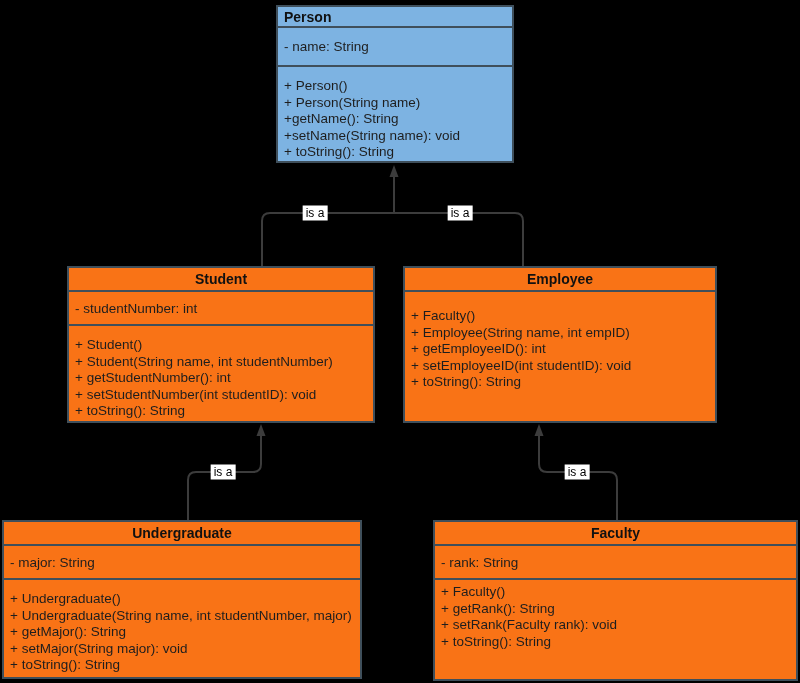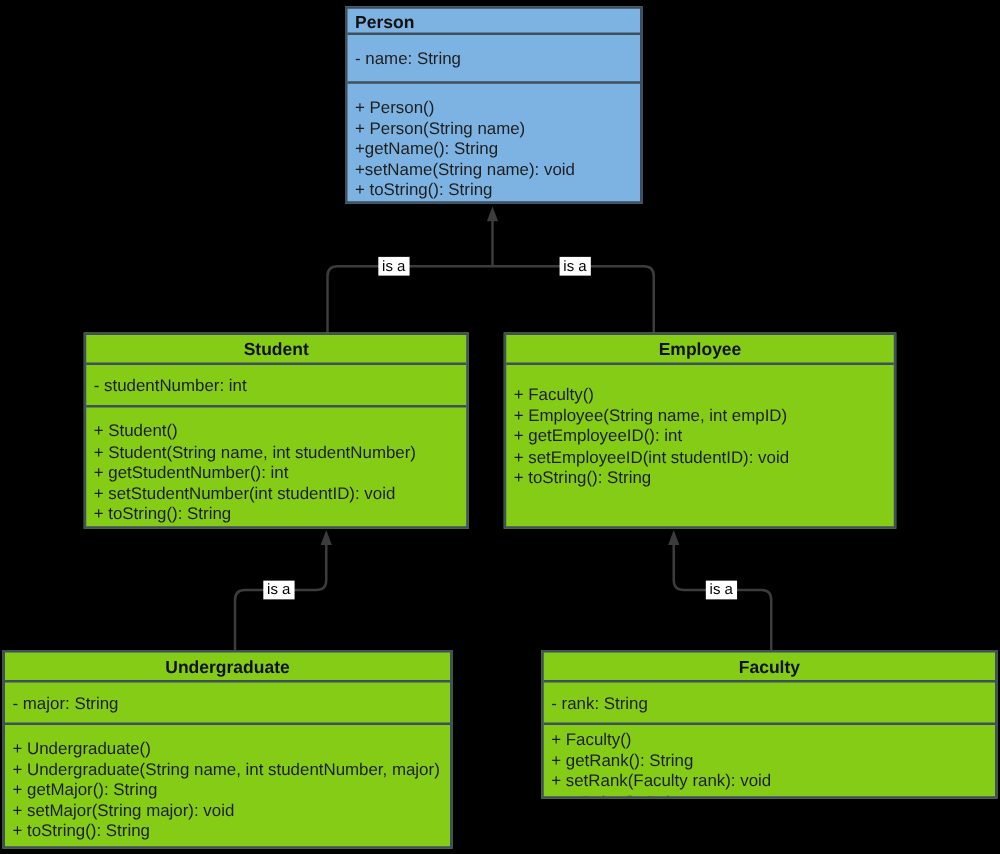--- a/index.html
+++ b/index.html
@@ -8,21 +8,21 @@
     width: 800px;
     height: 683px;
     background: #000000;
     font-family: "Liberation Sans", sans-serif;
     overflow: hidden;
   }
   .edges-svg { position: absolute; left: 0; top: 0; width: 800px; height: 683px; }
   .uml-class {
     position: absolute;
     box-sizing: border-box;
-    background: #84cc16;
+    background: #f97316;
     border: 2px solid #3F4F5B;
     display: flex;
     flex-direction: column;
     color: #1E1E1E;
   }
   .uml-class.dark { background: #7DB3E2; }
   .uml-title {
     flex: 0 0 auto;
     height: 22px;
     border-bottom: 2px solid #3F4F5B;
@@ -133,21 +133,21 @@
     <div class="uml-attrs">- major: String</div>
     <div class="uml-methods">
       <div class="method-line">+ Undergraduate()</div>
       <div class="method-line">+ Undergraduate(String name, int studentNumber, major)</div>
       <div class="method-line">+ getMajor(): String</div>
       <div class="method-line">+ setMajor(String major): void</div>
       <div class="method-line">+ toString(): String</div>
     </div>
   </div>
 
-  <div class="uml-class" style="left:433px; top:520px; width:365px; height:119px;">
+  <div class="uml-class" style="left:433px; top:520px; width:365px; height:161px;">
     <div class="uml-title">Faculty</div>
     <div class="uml-attrs">- rank: String</div>
     <div class="uml-methods" style="padding-top:4px;">
       <div class="method-line">+ Faculty()</div>
       <div class="method-line">+ getRank(): String</div>
       <div class="method-line">+ setRank(Faculty rank): void</div>
       <div class="method-line">+ toString(): String</div>
     </div>
   </div>
 

